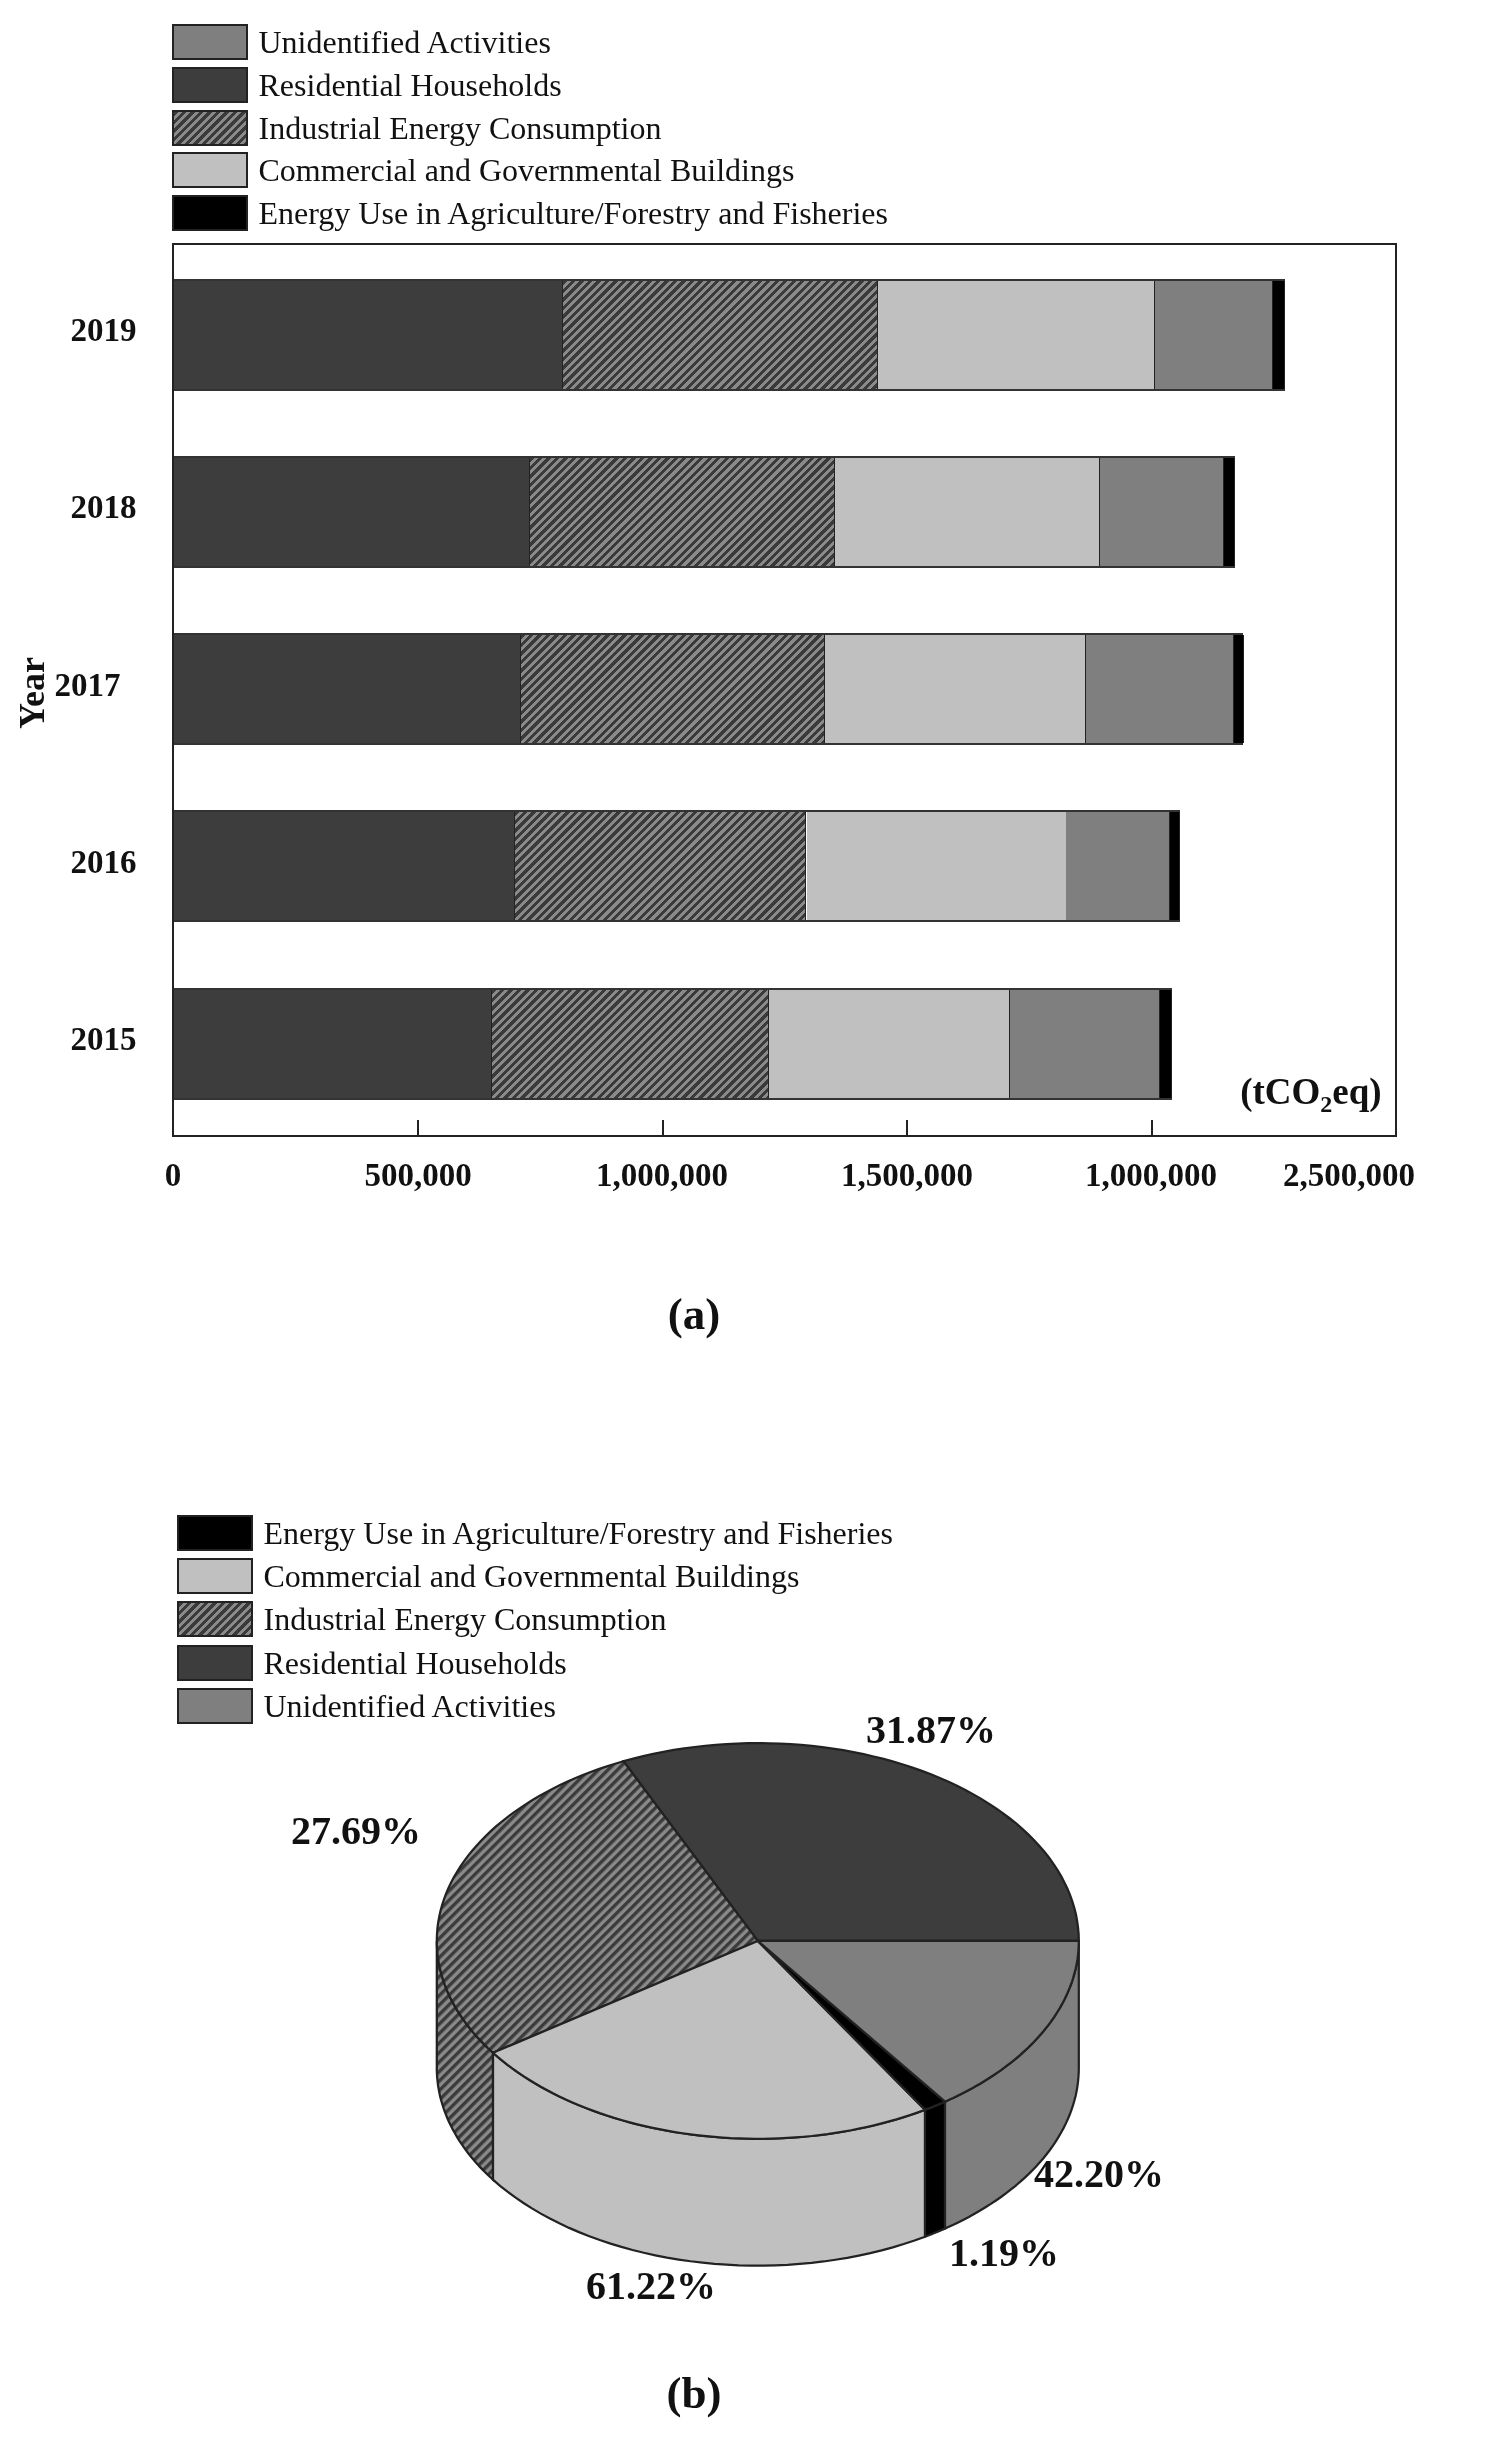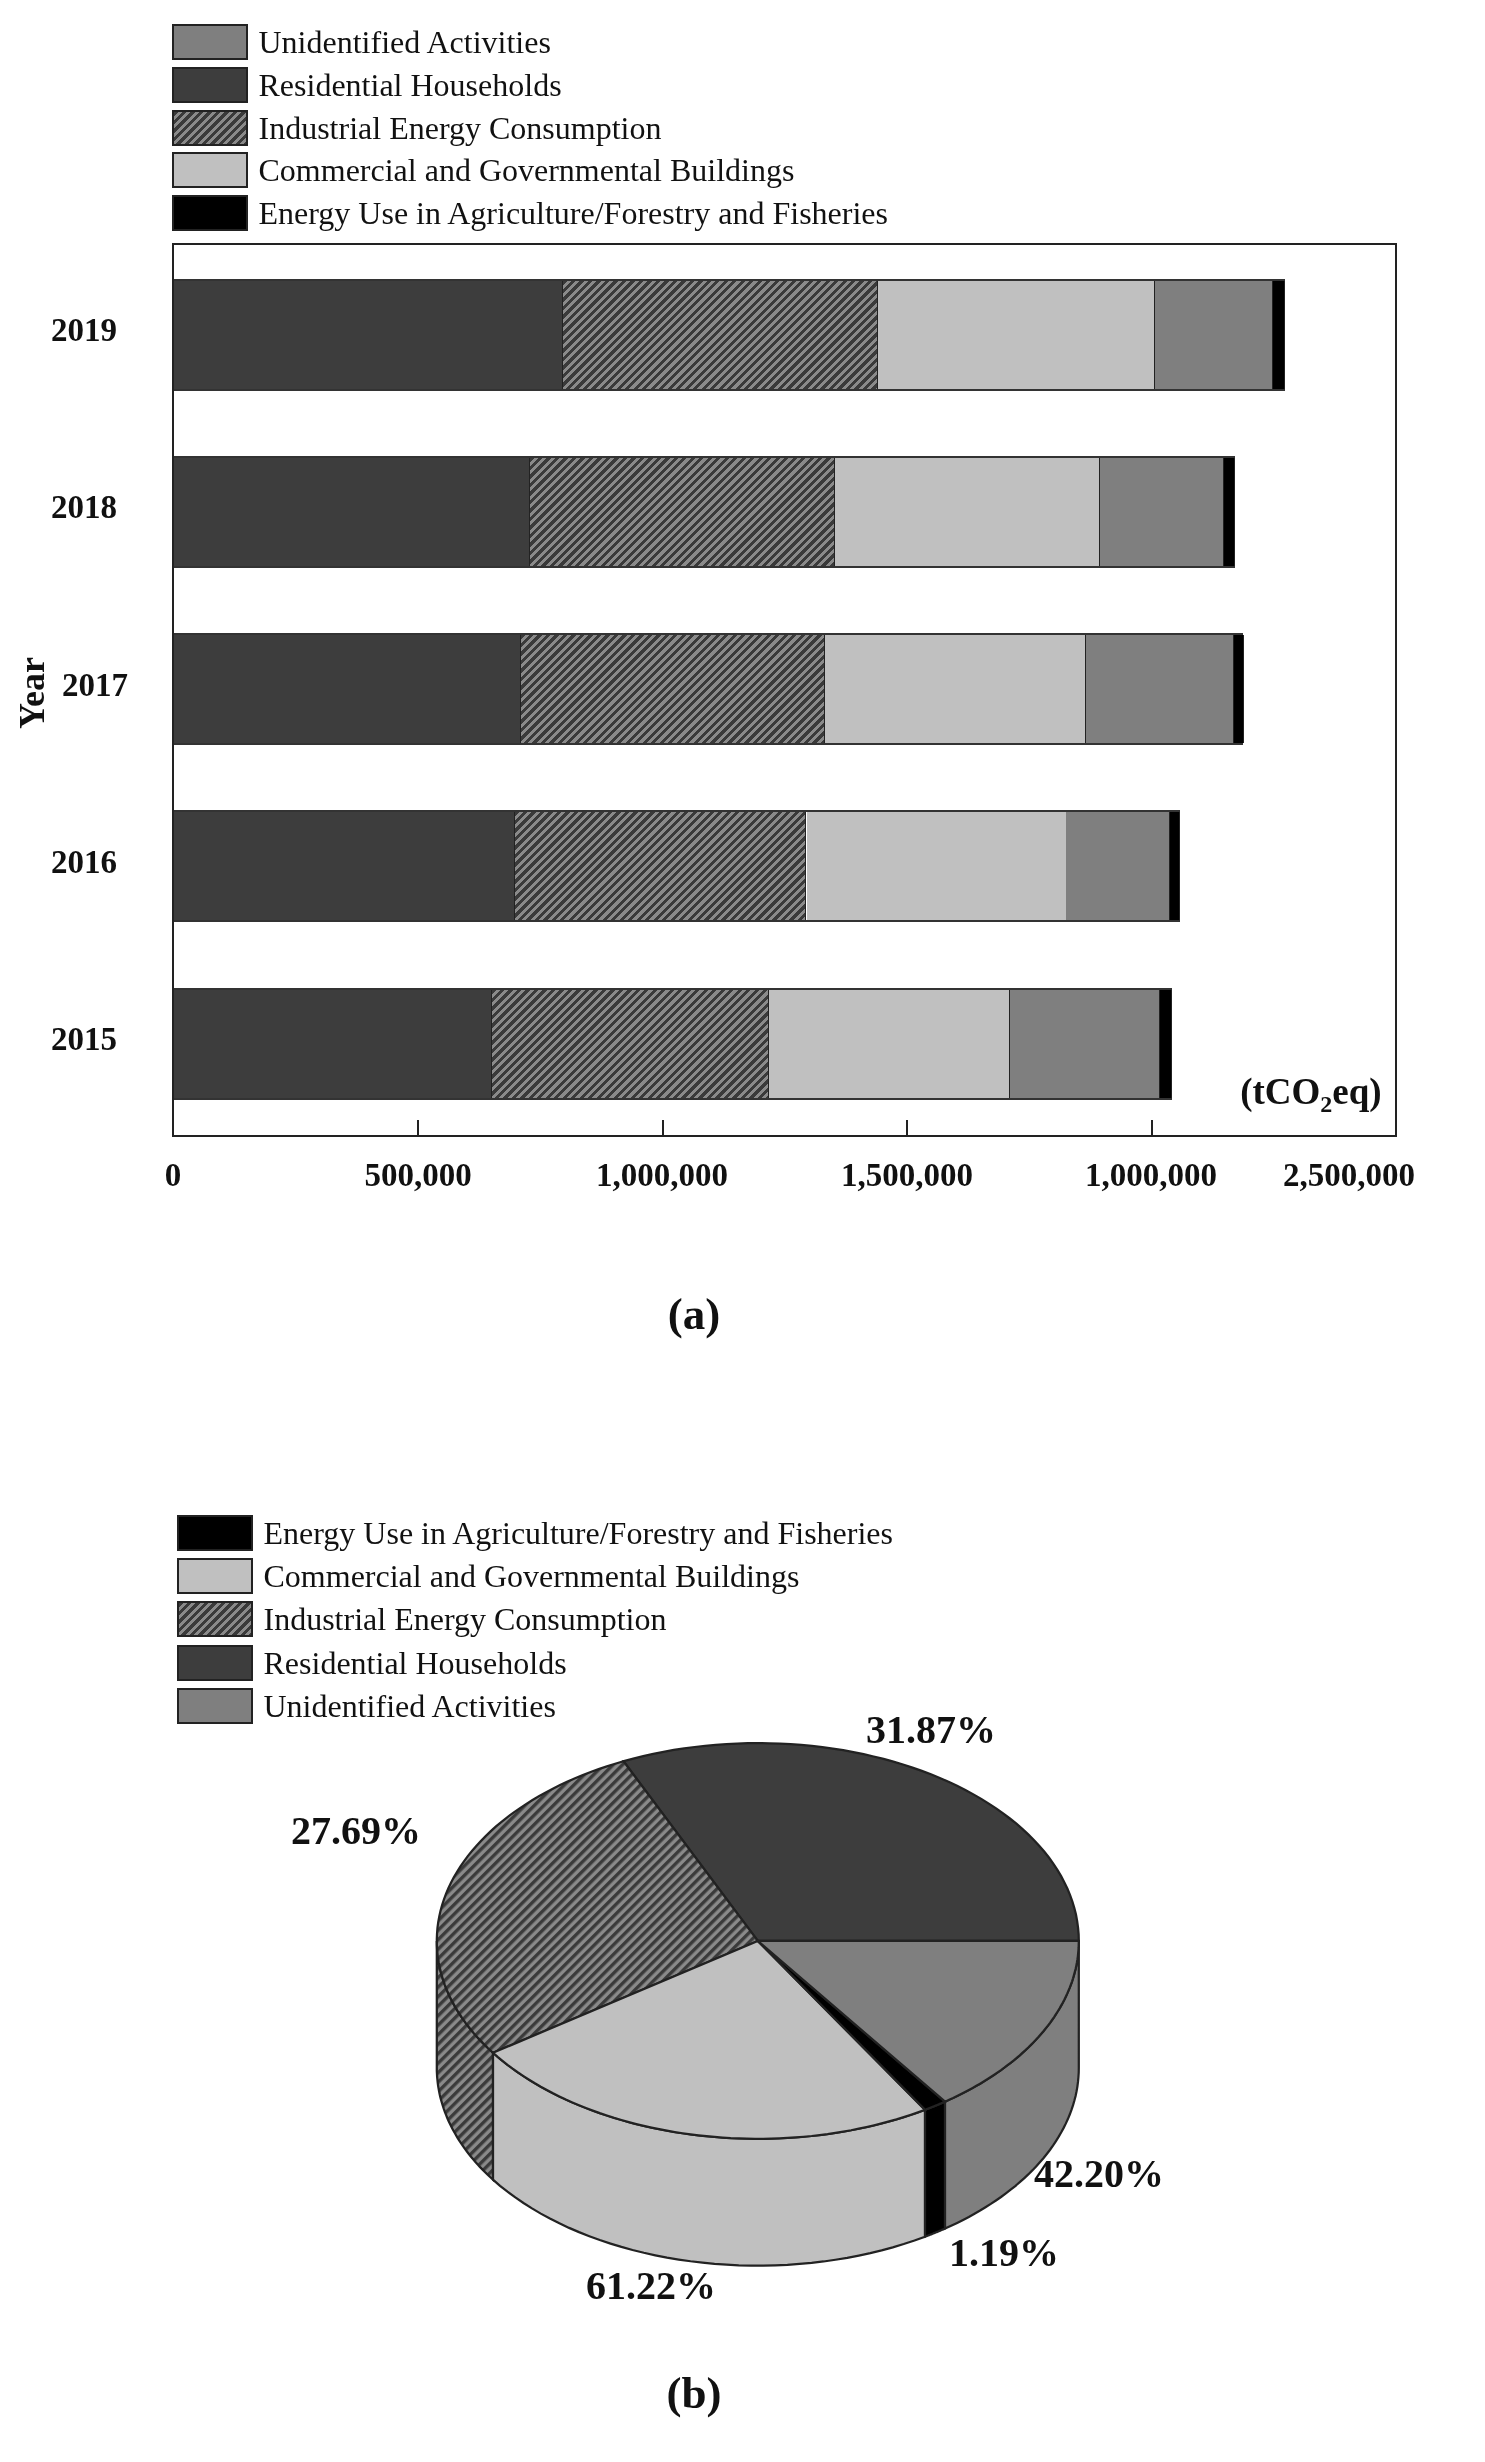--- a/index.html
+++ b/index.html
@@ -6,21 +6,21 @@
   body { width: 1485px; height: 2462px; position: relative; overflow: hidden;
          font-family: "Liberation Serif", "DejaVu Serif", serif; color: #111; }
   .abs { position: absolute; }
   .legend-row { position: absolute; display: flex; align-items: center; height: 40px; }
   .swatch { width: 76px; height: 36px; border: 2.2px solid #222; box-sizing: border-box; margin-right: 10.5px; }
   .legend-text { font-size: 32px; line-height: 1; white-space: nowrap; }
   .hatch { background: repeating-linear-gradient(135deg, #3a3a3a 0 3px, #8a8a8a 3px 6px); }
   .frame { position: absolute; border: 2.2px solid #222; box-sizing: border-box; }
   .seg { position: absolute; top: 0; height: 100%; box-sizing: border-box; border-right: 1.5px solid #222; }
   .bar { position: absolute; left: 0; border-top: 2.2px solid #333; border-bottom: 2.2px solid #333; box-sizing: border-box; }
-  .ytick-label { position: absolute; font-weight: bold; font-size: 33px; width: 105px; text-align: left; }
+  .ytick-label { position: absolute; font-weight: bold; font-size: 33px; width: 105px; text-align: center; }
   .xtick { position: absolute; width: 2.2px; height: 16.4px; background: #222; }
   .xtick-label { position: absolute; font-weight: bold; font-size: 33px; transform: translateX(-50%); white-space: nowrap; }
   .caption { position: absolute; font-weight: bold; font-size: 45px; transform: translateX(-50%); }
   .pct { position: absolute; font-size: 40px; white-space: nowrap; font-weight: bold; }
 </style>
 </head>
 <body>
 
 <div>
 
@@ -87,21 +87,21 @@
           <div class="seg" style="background: rgb(0, 0, 0); left: 986px; width: 12.2px;"></div>
         </div>
       </div>
     <div class="abs" style="right:13.4px; bottom:16.4px; font-weight:bold; font-size:37px; white-space:nowrap;margin-top:12px;">
       <span>(tCO</span><sub style="font-size:24px;">2</sub><span>eq)</span>
     </div>
   </div>
 
   <div class="ytick-label" style="left:51px; top:312px;">2019</div>
   <div class="ytick-label" style="left:51px; top:489px;">2018</div>
-  <div class="ytick-label" style="left:62px; top:667px;">2017</div>
+  <div class="ytick-label" style="left:35px; top:667px;">2017</div>
   <div class="ytick-label" style="left:51px; top:844px;">2016</div>
   <div class="ytick-label" style="left:51px; top:1021px;">2015</div>
 
   <div id="xticks">
       <div class="xtick" style="left: 172px; top: 1120px;"></div>
       <div class="xtick" style="left: 417px; top: 1120px;"></div>
       <div class="xtick" style="left: 662px; top: 1120px;"></div>
       <div class="xtick" style="left: 906px; top: 1120px;"></div>
       <div class="xtick" style="left: 1151px; top: 1120px;"></div>
       <div class="xtick" style="left: 1395px; top: 1120px;"></div>

